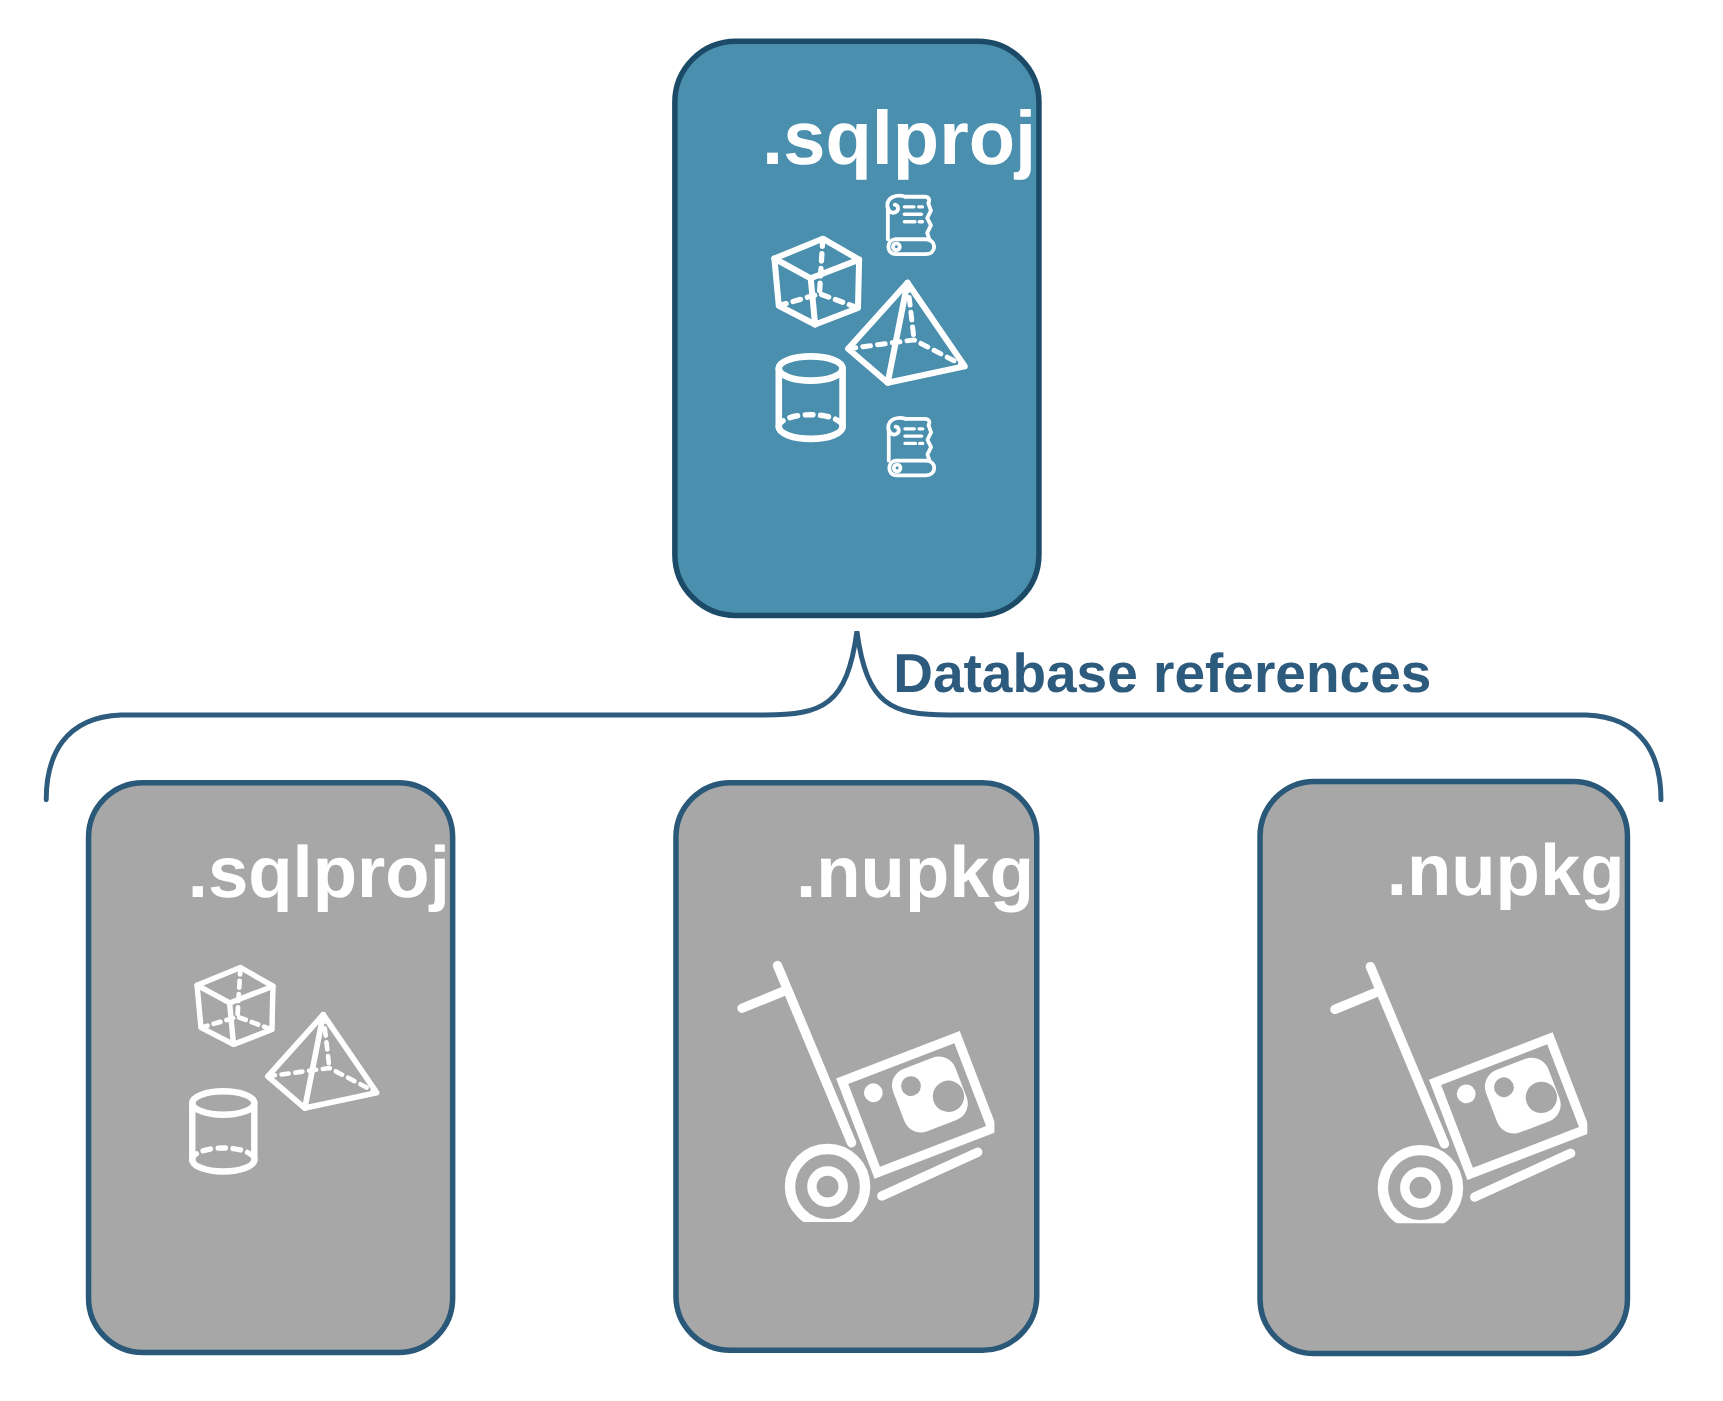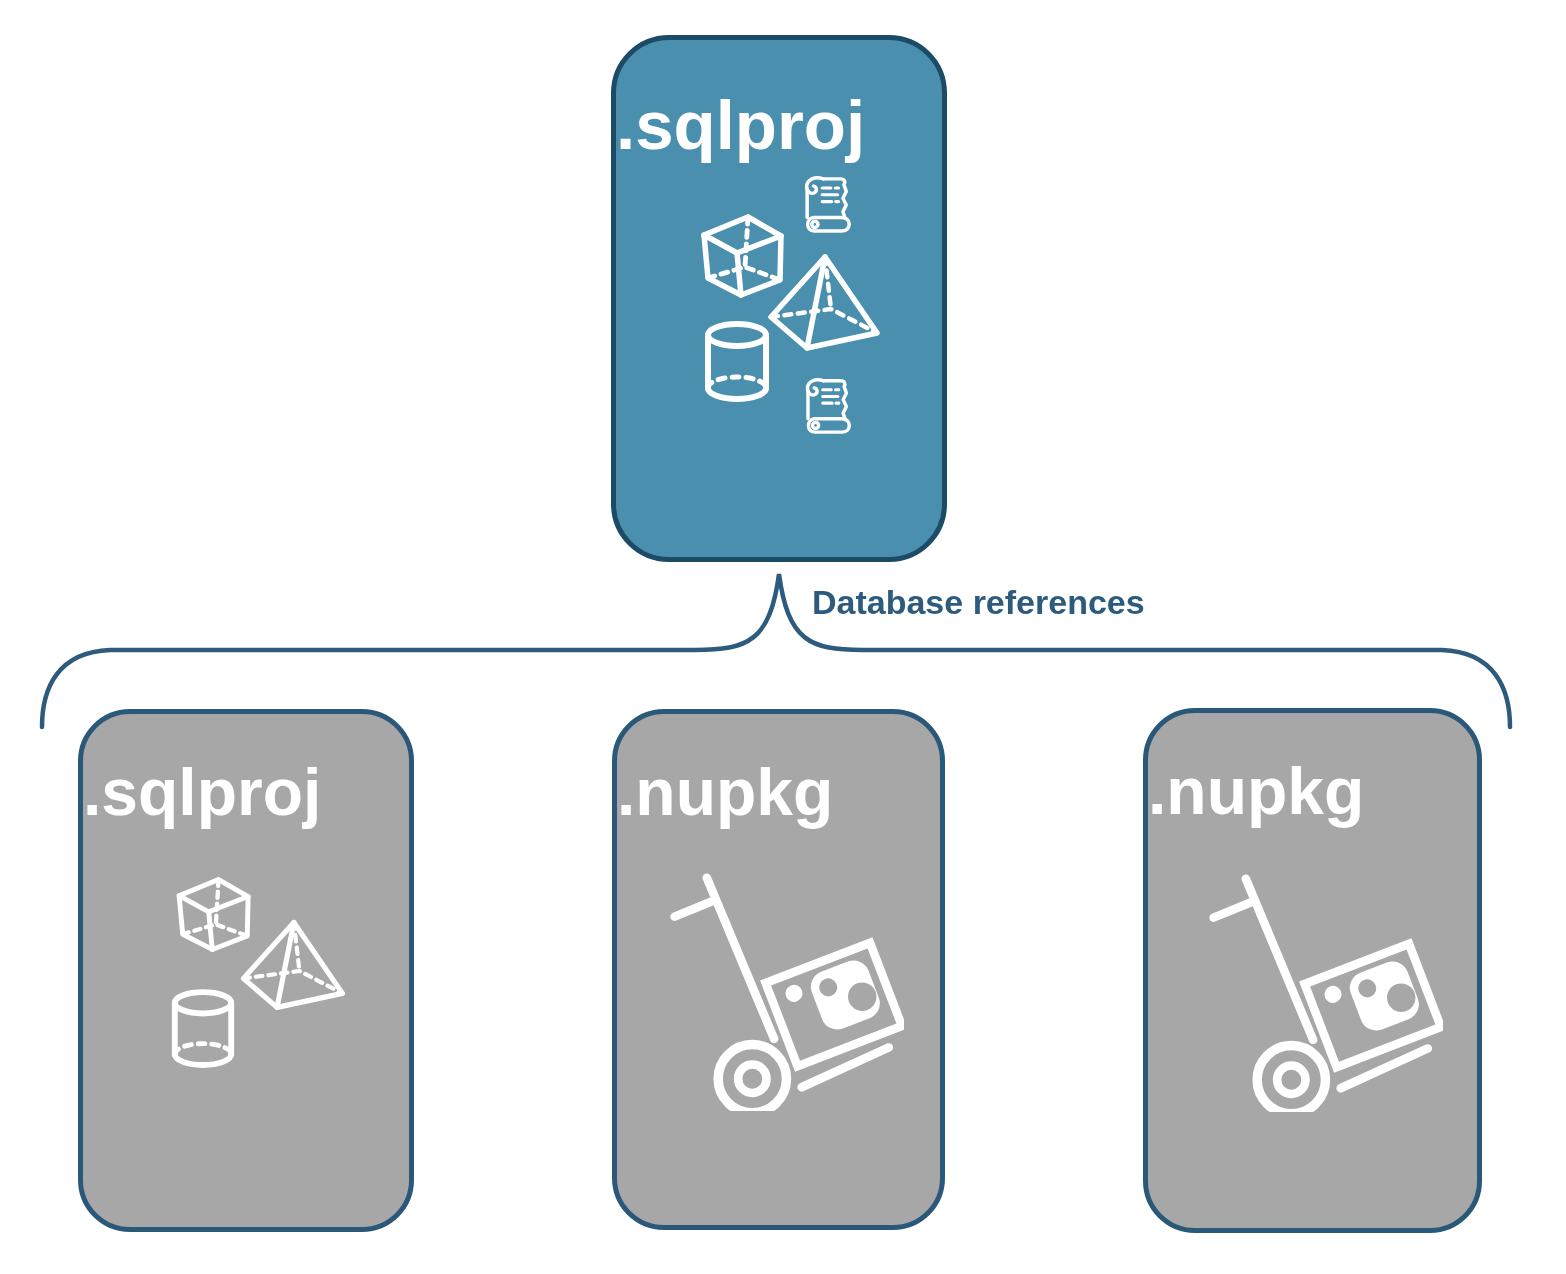--- a/index.html
+++ b/index.html
@@ -10,26 +10,26 @@
     --line-navy:#2D5B7E;
     --icon-white:#FFFFFF;
   }
   *{margin:0;padding:0;box-sizing:border-box;}
   html,body{width:1566px;height:1274px;background:#fff;overflow:hidden;
     font-family:"Liberation Sans", sans-serif;}
   .canvas{position:relative;width:1566px;height:1274px;background:#fff;}
   .node{position:absolute;border:5px solid;}
   .node-blue{background:var(--accent-blue);border-color:var(--border-navy);border-radius:58px;}
   .node-gray{background:var(--gray-fill);border-color:var(--gray-border);border-radius:52px;}
-  .node-title{width:100%;text-align:left;color:#fff;font-weight:800;letter-spacing:0;}
+  .node-title{width:100%;text-align:right;color:#fff;font-weight:800;letter-spacing:0;}
   .title-blue{margin-top:46px;font-size:69px;}
   .title-gray{margin-top:40px;font-size:66px;}
   .icon{position:absolute;overflow:visible;}
   .connector-svg{position:absolute;left:0;top:0;width:1566px;height:1274px;pointer-events:none;}
-  .connector-label{position:absolute;left:812px;top:583px;font-size:34px;font-weight:700;
+  .connector-label{position:absolute;left:812px;top:583px;font-size:50px;font-weight:700;
     color:var(--line-navy);white-space:nowrap;}
 </style>
 </head>
 <body>
 
 <svg width="0" height="0" style="position:absolute" aria-hidden="true">
   <defs>
     <symbol id="sym-scroll" viewBox="0 0 60 64">
       <g fill="none" stroke="var(--icon-white,#fff)" stroke-width="3.6" stroke-linecap="round" stroke-linejoin="round">
         <path d="M 27,6 C 18,3 10,7 10,14 C 10,20 15,22.5 18.5,20 C 21,18 20.5,14 17,13.5"></path>

